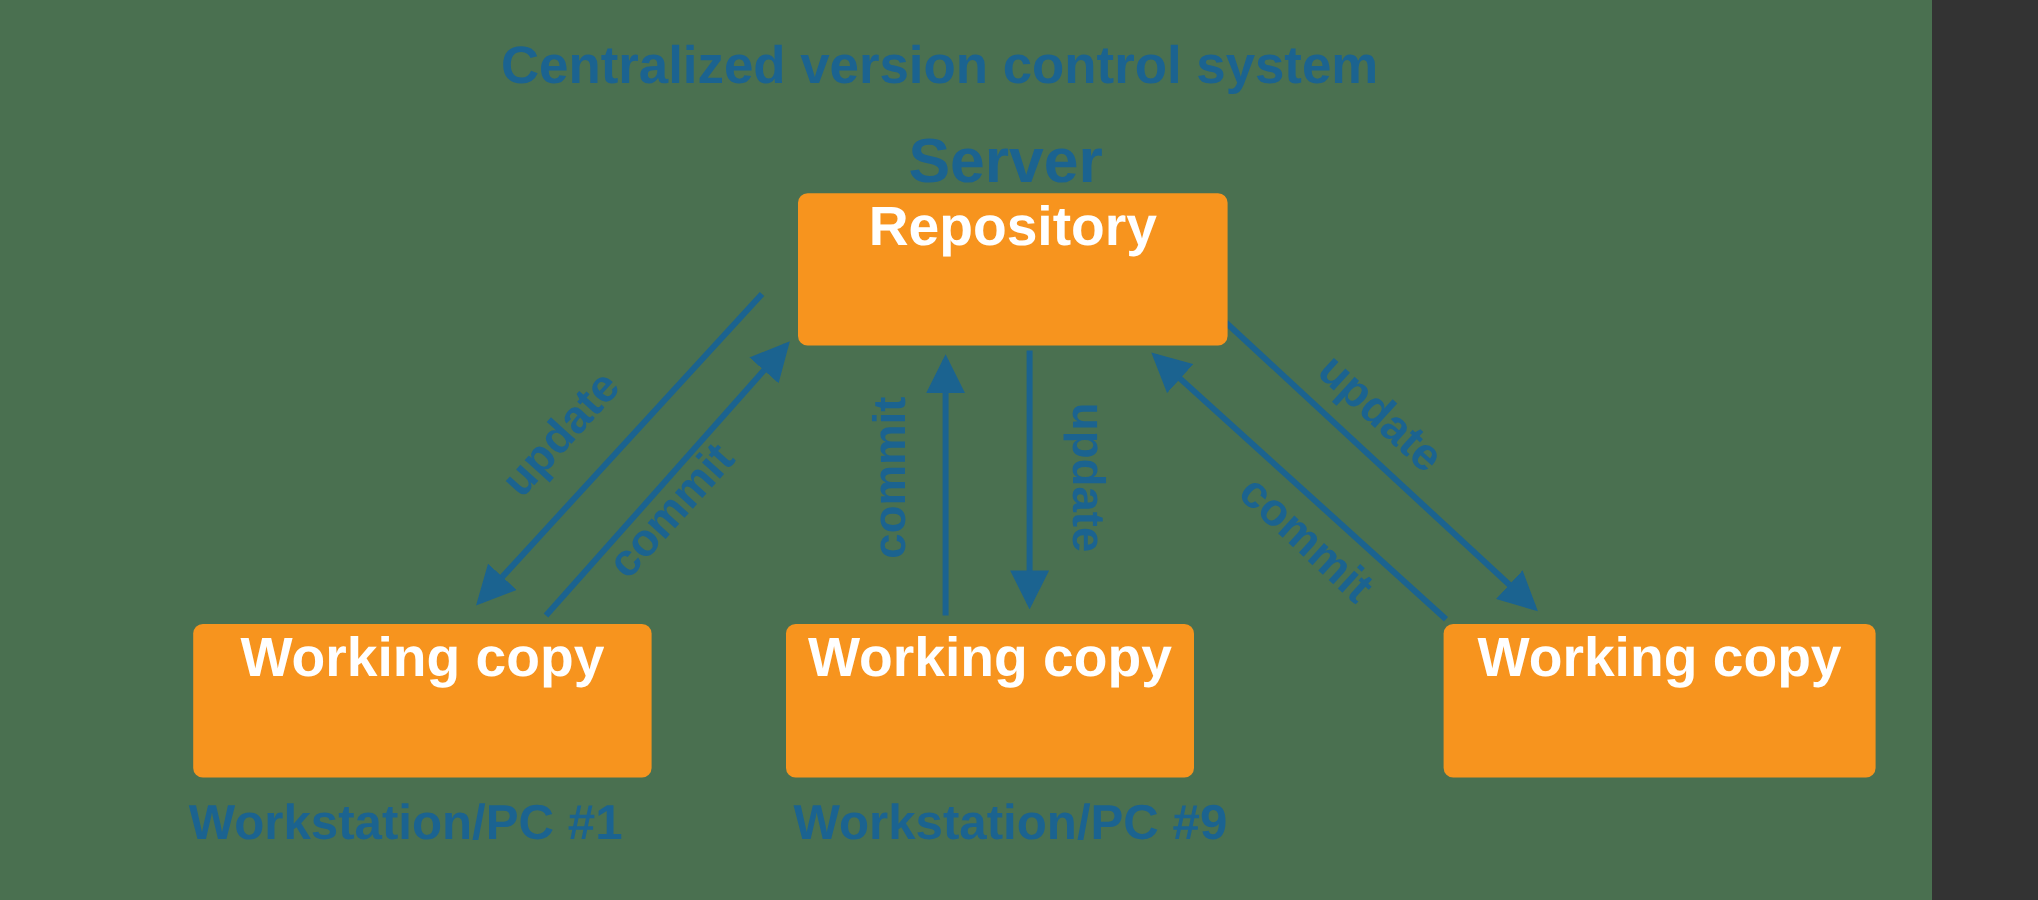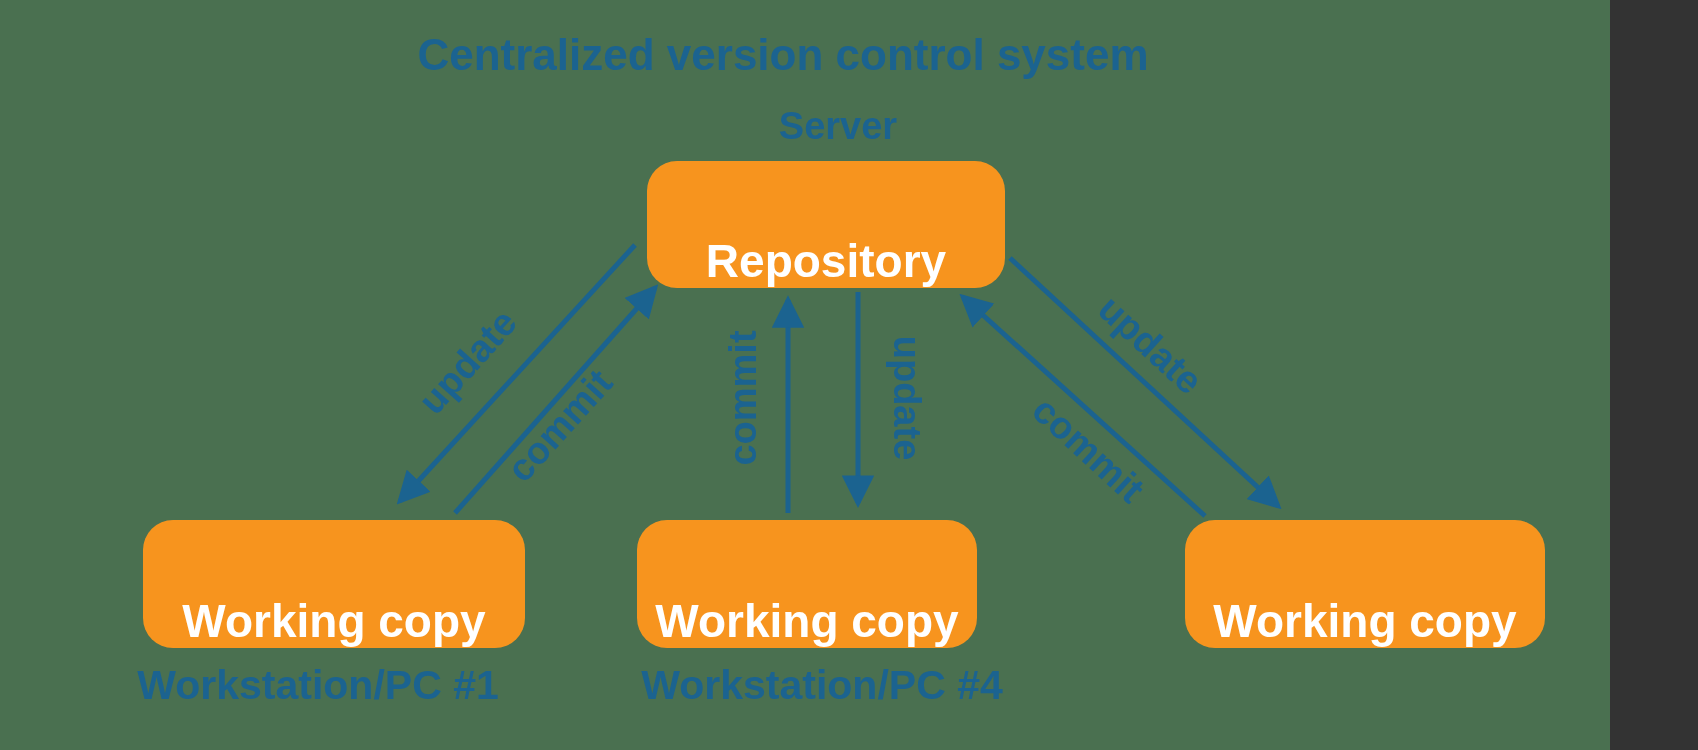--- a/index.html
+++ b/index.html
@@ -25,40 +25,41 @@
     left:783px; top:30px;
     transform:translateX(-50%);
     font-size:44px;
     font-weight:bold;
     color:var(--blue);
     white-space:nowrap;
   }
   .caption{
     position:absolute;
     transform:translateX(-50%);
-    font-size:38px;
+    font-size:52px;
     font-weight:bold;
     color:var(--blue);
     white-space:nowrap;
   }
   .server-caption{ left:838px; top:105px; }
-  .ws-caption{ font-size:41px; top:662px; }
+  .ws-caption{ font-size:41px; top:662px;margin-left:20px; }
   .ws-caption-1{ left:318px; }
   .ws-caption-2{ left:822px; }
   .ws-caption-3{ left:1343px; }
   .node{
     position:absolute;
     background:var(--orange);
-    border-radius:30px;
+    border-radius:8px;
     display:flex;
-    align-items:flex-end;
+    align-items:flex-start;
     justify-content:center;
     color:var(--node_text);
     font-weight:bold;
     white-space:nowrap;
+    margin-left:18px;
   }
   .repo{ left:647px; top:161px; width:358px; height:127px; font-size:46px; }
   .wc{ top:520px; height:128px; font-size:46px; }
   .wc-1{ left:143px; width:382px; }
   .wc-2{ left:637px; width:340px; }
   .wc-3{ left:1185px; width:360px; }
   .arrows{
     position:absolute;
     left:0; top:0;
     width:1698px; height:750px;
@@ -115,15 +116,15 @@
     <span>Working copy</span>
   </div>
   <div class="node wc wc-2">
     <span>Working copy</span>
   </div>
   <div class="node wc wc-3">
     <span>Working copy</span>
   </div>
 
   <div class="caption ws-caption ws-caption-1">Workstation/PC #1</div>
-  <div class="caption ws-caption ws-caption-2">Workstation/PC #4</div>
+  <div class="caption ws-caption ws-caption-2">Workstation/PC #9</div>
 
 </div>
 
 </body></html>

